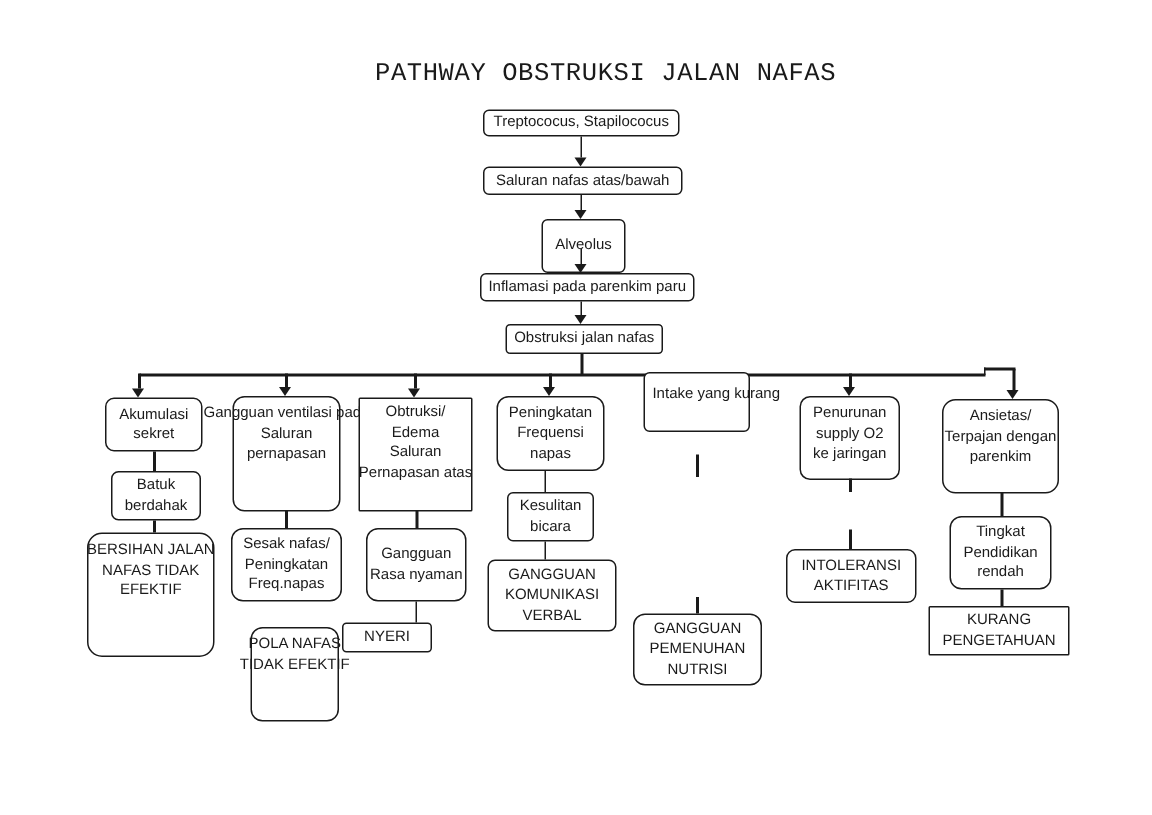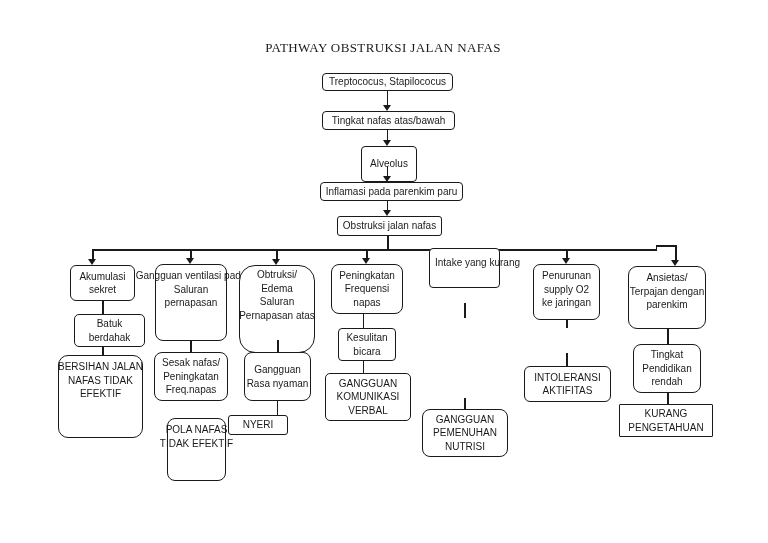--- a/index.html
+++ b/index.html
@@ -1,43 +1,43 @@
 <!DOCTYPE html>
 <html><head>
 <meta charset="utf-8">
 <style>
   html,body{margin:0;padding:0;background:#fff;}
   #stage{
     position:relative;width:768px;height:543px;background:#ffffff;overflow:hidden;
     font-family:"Liberation Sans","DejaVu Sans",sans-serif;color:#1a1a1a;
   }
   .title{
-    position:absolute;font-family:Liberation Serif, serif;
-    font-size:13px;letter-spacing:0.4px;text-align:center;white-space:pre;color:#1a1a1a;
+    position:absolute;font-family:Liberation Mono, monospace;
+    font-size:17px;letter-spacing:0.4px;text-align:center;white-space:pre;color:#1a1a1a;
   }
   .box{
     position:absolute;box-sizing:border-box;border:1.5px solid #1a1a1a;border-radius:8px;
     background:#ffffff;display:flex;align-items:center;justify-content:center;
     text-align:center;white-space:pre;font-size:10px;line-height:13.5px;color:#1a1a1a;
   }
   .top{align-items:flex-start;padding-top:4px;}
   .vl{position:absolute;width:1.5px;background:#1a1a1a;}
   .hl{position:absolute;height:1.5px;background:#1a1a1a;}
   .ah{position:absolute;width:0;height:0;border-left:4.5px solid transparent;
       border-right:4.5px solid transparent;border-top:6px solid #1a1a1a;}
 </style>
 </head>
 <body>
 
 <div id="stage">
 
   <div class="title" style="left:250px;top:40px;width:266px;">PATHWAY OBSTRUKSI JALAN NAFAS</div>
 
   <div class="box" style="left:322px;top:73px;width:131px;height:18px;border-radius:4px;">Treptococus, Stapilococus</div>
-  <div class="box" style="left:322px;top:111px;width:133px;height:19px;border-radius:4px;">Tingkat nafas atas/bawah</div>
+  <div class="box" style="left:322px;top:111px;width:133px;height:19px;border-radius:4px;">Saluran nafas atas/bawah</div>
   <div class="box" style="left:361px;top:146px;width:56px;height:36px;border-radius:4px;">Alveolus</div>
   <div class="box" style="left:320px;top:182px;width:143px;height:19px;border-radius:4px;">Inflamasi pada parenkim paru</div>
   <div class="box" style="left:337px;top:216px;width:105px;height:20px;border-radius:3px;">Obstruksi jalan nafas</div>
 
   <div class="vl" style="left:386.8px;top:91px;height:14px;"></div>
   <div class="ah" style="left:382.8px;top:105px;"></div>
   <div class="vl" style="left:386.8px;top:130px;height:10px;"></div>
   <div class="ah" style="left:382.8px;top:140px;"></div>
   <div class="vl" style="left:386.8px;top:166px;height:10px;"></div>
   <div class="ah" style="left:382.8px;top:176px;"></div>
@@ -60,38 +60,38 @@
   <div class="vl" style="left:464.3px;top:249px;height:9px;"></div>
   <div class="ah" style="left:460.3px;top:258px;"></div>
   <div class="vl" style="left:566.3px;top:249px;height:9px;"></div>
   <div class="ah" style="left:562.3px;top:258px;"></div>
   <div class="vl" style="left:675.3px;top:246px;height:14px;"></div>
   <div class="ah" style="left:671.3px;top:260px;"></div>
 
   <div class="box" style="left:70px;top:265px;width:65px;height:36px;border-radius:6px;">Akumulasi
 sekret</div>
   <div class="vl" style="left:102.3px;top:301px;height:13px;"></div>
-  <div class="box" style="left:74px;top:314px;width:71px;height:33px;border-radius:5px;">Batuk
+  <div class="box" style="left:74px;top:314px;width:60px;height:33px;border-radius:5px;">Batuk
 berdahak</div>
   <div class="vl" style="left:102.3px;top:347px;height:8px;"></div>
   <div class="box top" style="left:58px;top:355px;width:85px;height:83px;border-radius:10px;">BERSIHAN JALAN
 NAFAS TIDAK
 EFEKTIF</div>
 
   <div class="box top" style="left:155px;top:264px;width:72px;height:77px;">Gangguan ventilasi pada
 Saluran
 pernapasan</div>
   <div class="vl" style="left:190.3px;top:340px;height:12px;"></div>
   <div class="box" style="left:154px;top:352px;width:74px;height:49px;">Sesak nafas/
 Peningkatan
 Freq.napas</div>
   <div class="box top" style="left:167px;top:418px;width:59px;height:63px;">POLA NAFAS
 TIDAK EFEKTIF</div>
 
-  <div class="box top" style="left:239px;top:265px;width:76px;height:88px;border-radius:16px;padding-top:2px;text-align:center;">Obtruksi/
+  <div class="box top" style="left:239px;top:265px;width:76px;height:76px;border-radius:1px;padding-top:2px;text-align:center;">Obtruksi/
 Edema
 Saluran
 Pernapasan atas</div>
   <div class="vl" style="left:277.3px;top:340px;height:13px;"></div>
   <div class="box" style="left:244px;top:352px;width:67px;height:49px;">Gangguan
 Rasa nyaman</div>
   <div class="vl" style="left:276.8px;top:401px;height:14px;"></div>
   <div class="box" style="left:228px;top:415px;width:60px;height:20px;border-radius:3px;text-align:center;">NYERI</div>
 
   <div class="box" style="left:331px;top:264px;width:72px;height:50px;">Peningkatan

